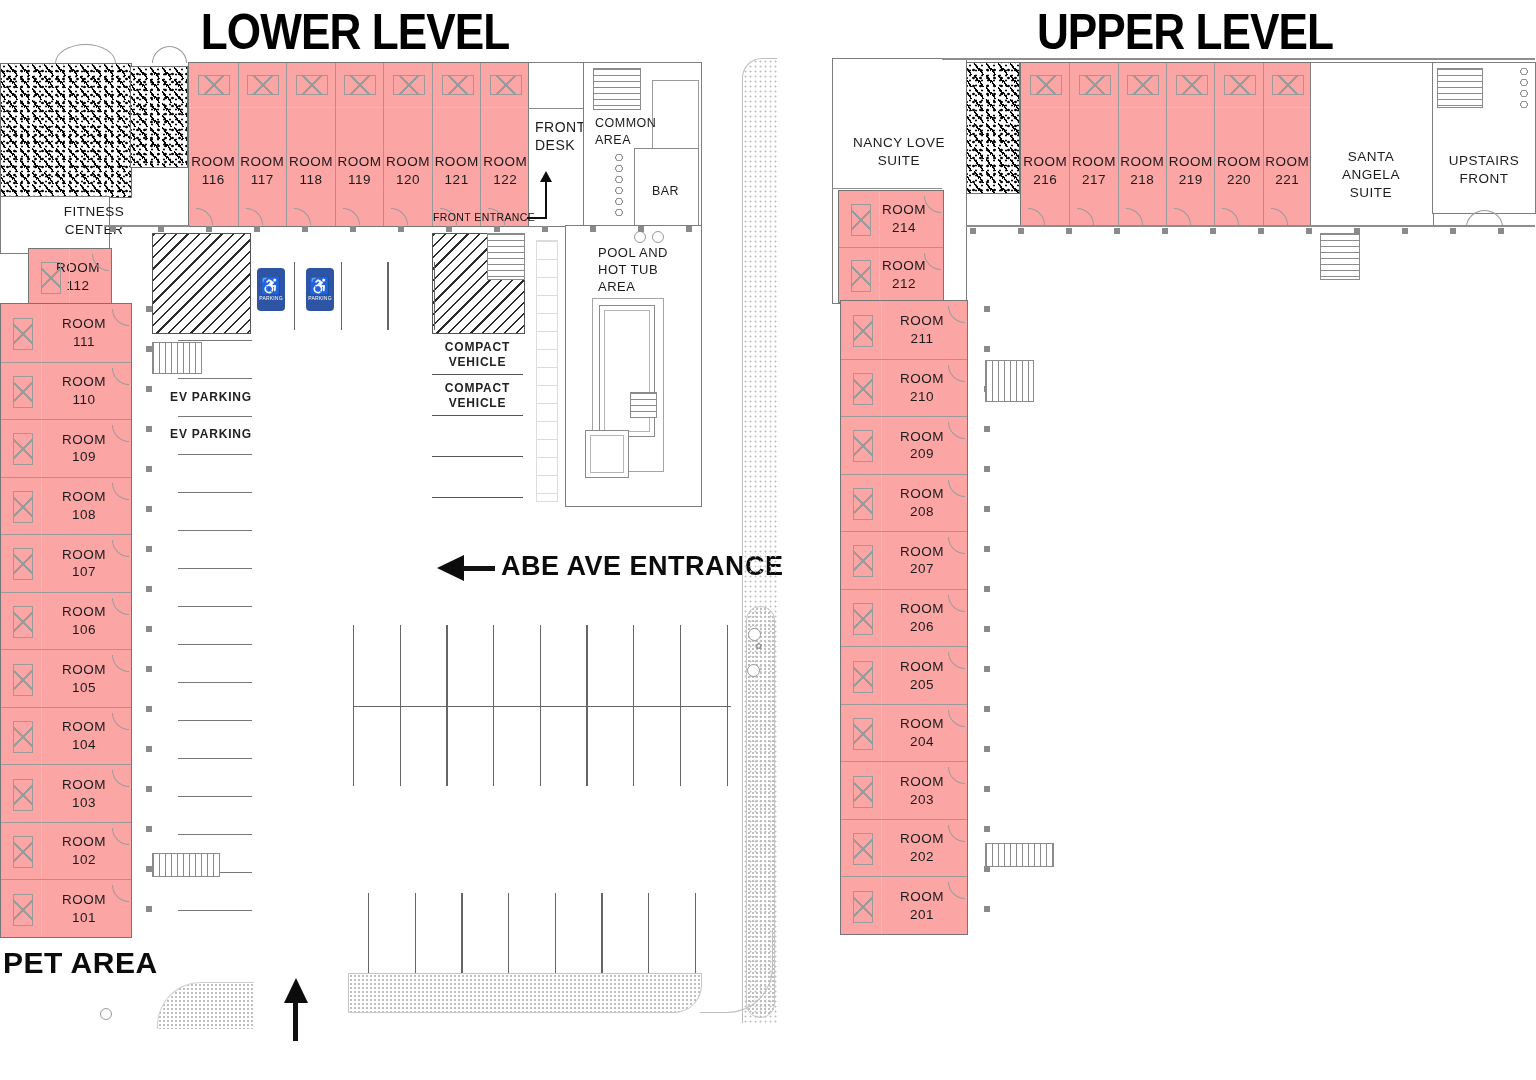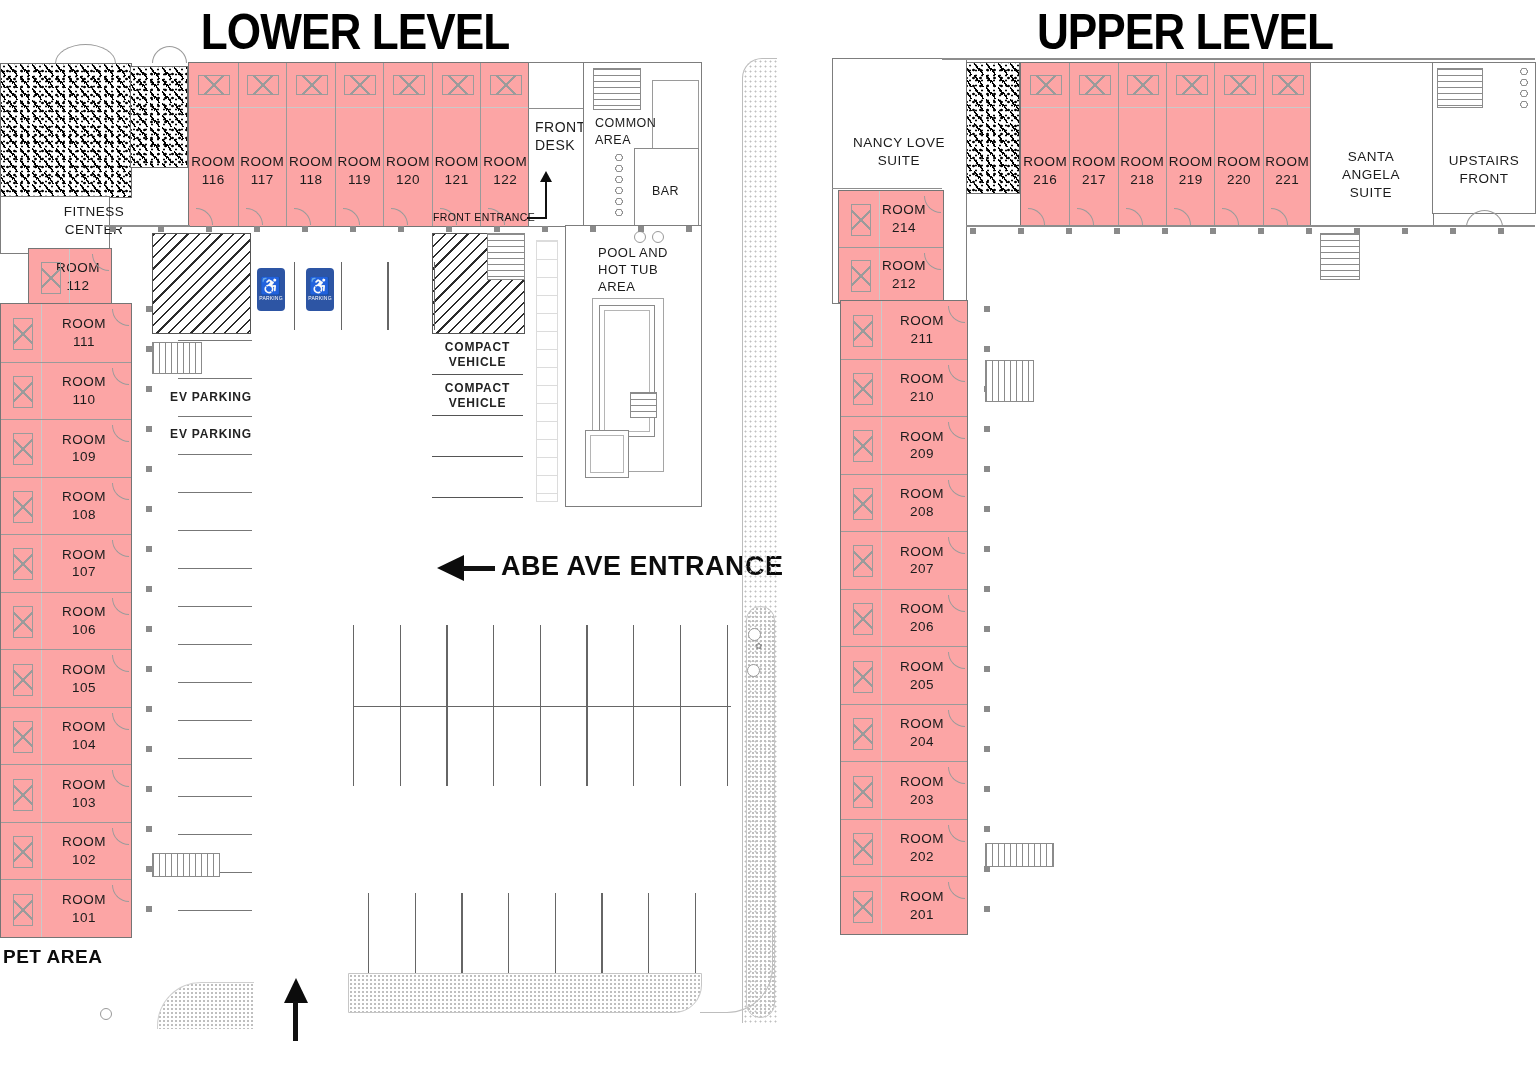--- a/index.html
+++ b/index.html
@@ -172,21 +172,21 @@
         <div class="room-lbl">ROOM
 102</div>
       </div>
       <div class="cell">
         <i class="seam"></i>
         <div class="room-lbl">ROOM
 101</div>
       </div>
     </div>
 
-  <div class="lbl-big" style="left:3px;top:946px;font-size:19px;">PET AREA</div>
+  <div class="lbl-big" style="left:3px;top:946px;font-size:30px;">PET AREA</div>
 
   <div class="strip h" style="left:188px;top:62px;width:340px;height:163px;">
       <div class="cell">
         <i class="seam"></i>
         <div class="room-lbl">ROOM
 116</div>
       </div>
       <div class="cell">
         <i class="seam"></i>
         <div class="room-lbl">ROOM

